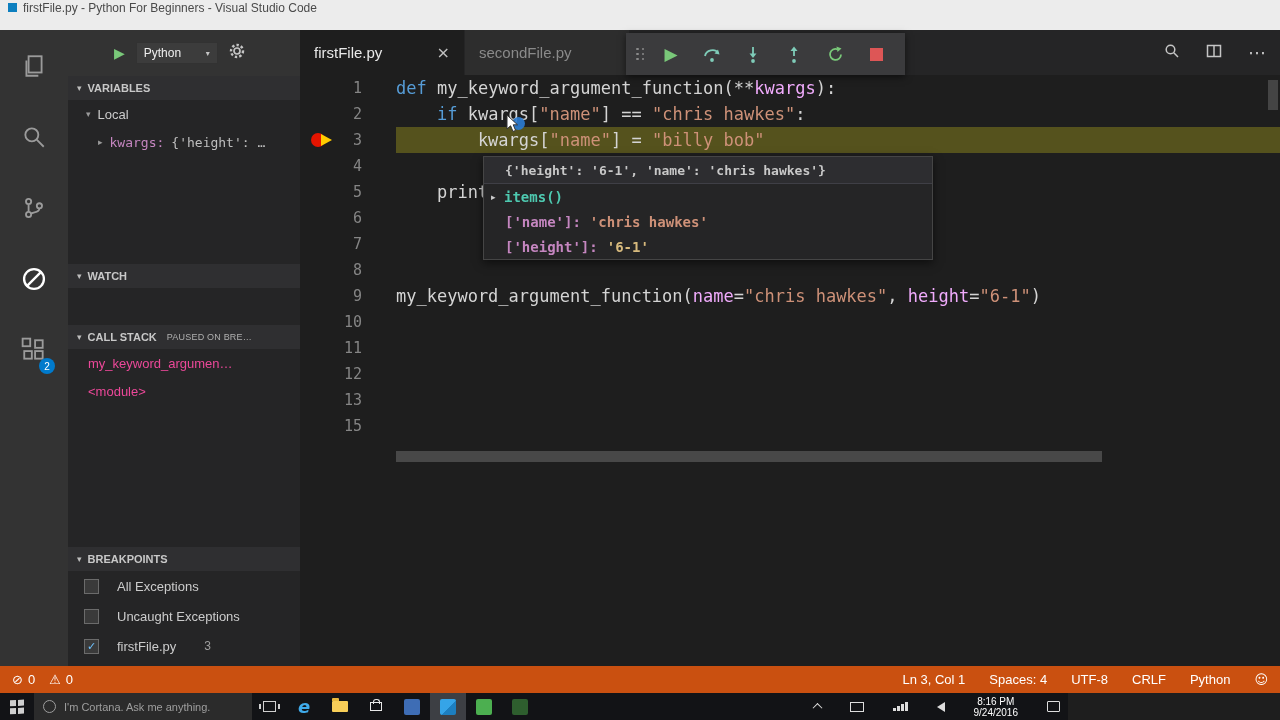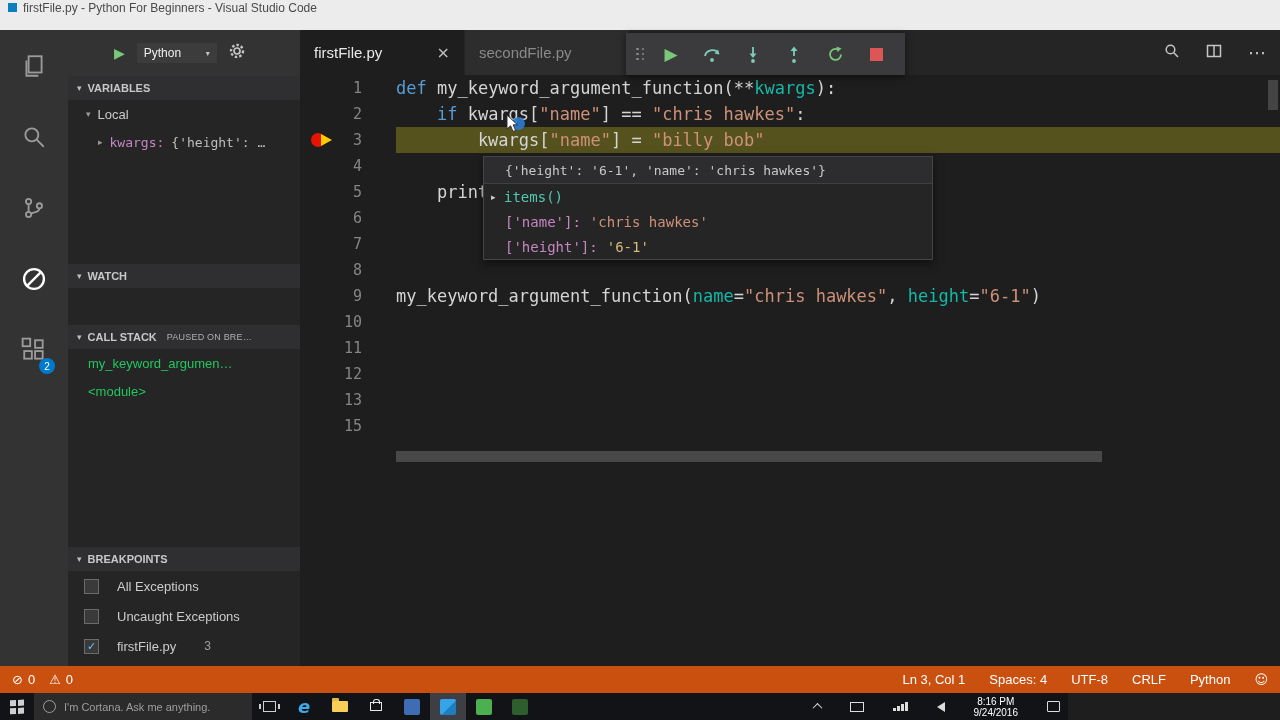--- a/index.html
+++ b/index.html
@@ -34,21 +34,21 @@
   .sec-badge{font-size:9px;color:#AFAFAF;font-weight:normal;margin-left:4px;white-space:nowrap;overflow:hidden;letter-spacing:.2px;}
   .v-body{height:164px;}
   .w-body{height:37px;}
   .cs-body{height:198px;}
   .bp-body{height:95px;}
   .tree-row{height:28px;display:flex;align-items:center;padding-left:18px;gap:7px;font-size:13px;overflow:hidden;white-space:nowrap;}
   .tw{color:#9A9A9A;font-size:9px;flex:none;}
   .mono{font-family:"DejaVu Sans Mono",monospace;}
   .var-name{color:#C586C0;font-size:13px;}
   .var-val{color:#BFBFBF;font-size:13px;overflow:hidden;}
-  .frame-row{height:28px;display:flex;align-items:center;padding-left:20px;font-size:13px;color:#22c55e;white-space:nowrap;overflow:hidden;}
+  .frame-row{height:28px;display:flex;align-items:center;padding-left:20px;font-size:13px;color:#ec4899;white-space:nowrap;overflow:hidden;}
   .bp-row{height:30px;display:flex;align-items:center;padding-left:16px;gap:18px;font-size:13px;}
   .cb{width:15px;height:15px;background:#3A3A3A;border:1px solid #6B6B6B;display:flex;align-items:center;justify-content:center;font-size:11px;color:#6FC3FF;flex:none;}
   .bp-num{color:#9E9E9E;font-size:12px;margin-left:10px;}
 
   
   .editor-group{position:absolute;top:30px;left:300px;width:980px;height:636px;background:#1E1E1E;}
   .tabbar{position:relative;height:45px;background:#252526;display:flex;}
   .tab{width:165px;display:flex;align-items:center;padding:0 14px;font-size:15px;background:#2D2D2D;color:#8A8A8A;border-right:1px solid #252526;}
   .tab.active{background:#1E1E1E;color:#E8E8E8;}
   .tab-label{flex:1;white-space:nowrap;overflow:hidden;}
@@ -62,25 +62,25 @@
   .grip i{width:2.5px;height:2.5px;background:#8A8A8A;border-radius:50%;}
   .dbg-btn{width:41px;height:42px;display:flex;align-items:center;justify-content:center;}
   .continue{color:#79C879;font-size:17px;}
   .stop-sq{width:13px;height:13px;background:#DD5656;}
 
   .editor-body{position:absolute;top:45px;left:0;width:980px;height:395px;background:#1E1E1E;overflow:hidden;}
   .line{position:relative;height:26px;display:flex;align-items:center;}
   .line.current{background:linear-gradient(to right,#1E1E1E 96px,#55521D 96px);}
   .ln{width:62px;text-align:right;font-family:"DejaVu Sans Mono",monospace;font-size:15px;color:#858585;flex:none;}
   .codetext{margin-left:34px;font-family:"DejaVu Sans Mono",monospace;font-size:17px;white-space:pre;color:#D4D4D4;}
-  .tok-k{color:#569CD6;}.tok-s{color:#CE9178;}.tok-v{color:#14b8a6;}.tok-p{color:#D4D4D4;}
+  .tok-k{color:#569CD6;}.tok-s{color:#CE9178;}.tok-v{color:#f0abfc;}.tok-p{color:#D4D4D4;}
   .bp-dot{position:absolute;left:11px;top:6px;width:14px;height:14px;border-radius:50%;background:#E51400;}
   .bp-arrow{position:absolute;left:21px;top:7px;width:0;height:0;border-left:11px solid #FFCC00;border-top:6px solid transparent;border-bottom:6px solid transparent;}
 
-  .hover-tip{position:absolute;left:183px;top:126px;width:450px;background:#252526;border:1px solid #454545;box-shadow:0 3px 9px rgba(0,0,0,.55);z-index:30;font-family:"DejaVu Sans Mono",monospace;}
+  .hover-tip{position:absolute;left:183px;top:126px;width:450px;background:#252526;border:1px solid #454545;box-shadow:0 3px 9px rgba(0,0,0,.55);z-index:30;font-family:"DejaVu Sans Mono",monospace;font-weight:bold;}
   .tip-header{height:27px;line-height:27px;background:#2D2D30;border-bottom:1px solid #3F3F46;padding-left:21px;font-size:13px;color:#C8C8C8;white-space:nowrap;overflow:hidden;}
   .tip-row{height:25px;display:flex;align-items:center;font-size:14px;}
   .tip-expander{width:13px;margin-left:7px;color:#CCCCCC;font-size:9px;}
   .items-label{color:#4EC9B0;}
   .tip-kv{padding-left:21px;}
   .tip-key{color:#C586C0;margin-right:9px;}
   .val-a{color:#CE9178;}
   .val-b{color:#D7BA7D;}
 
   .h-scroll{position:absolute;left:96px;bottom:8px;width:706px;height:11px;background:rgba(125,125,125,.45);z-index:25;}

